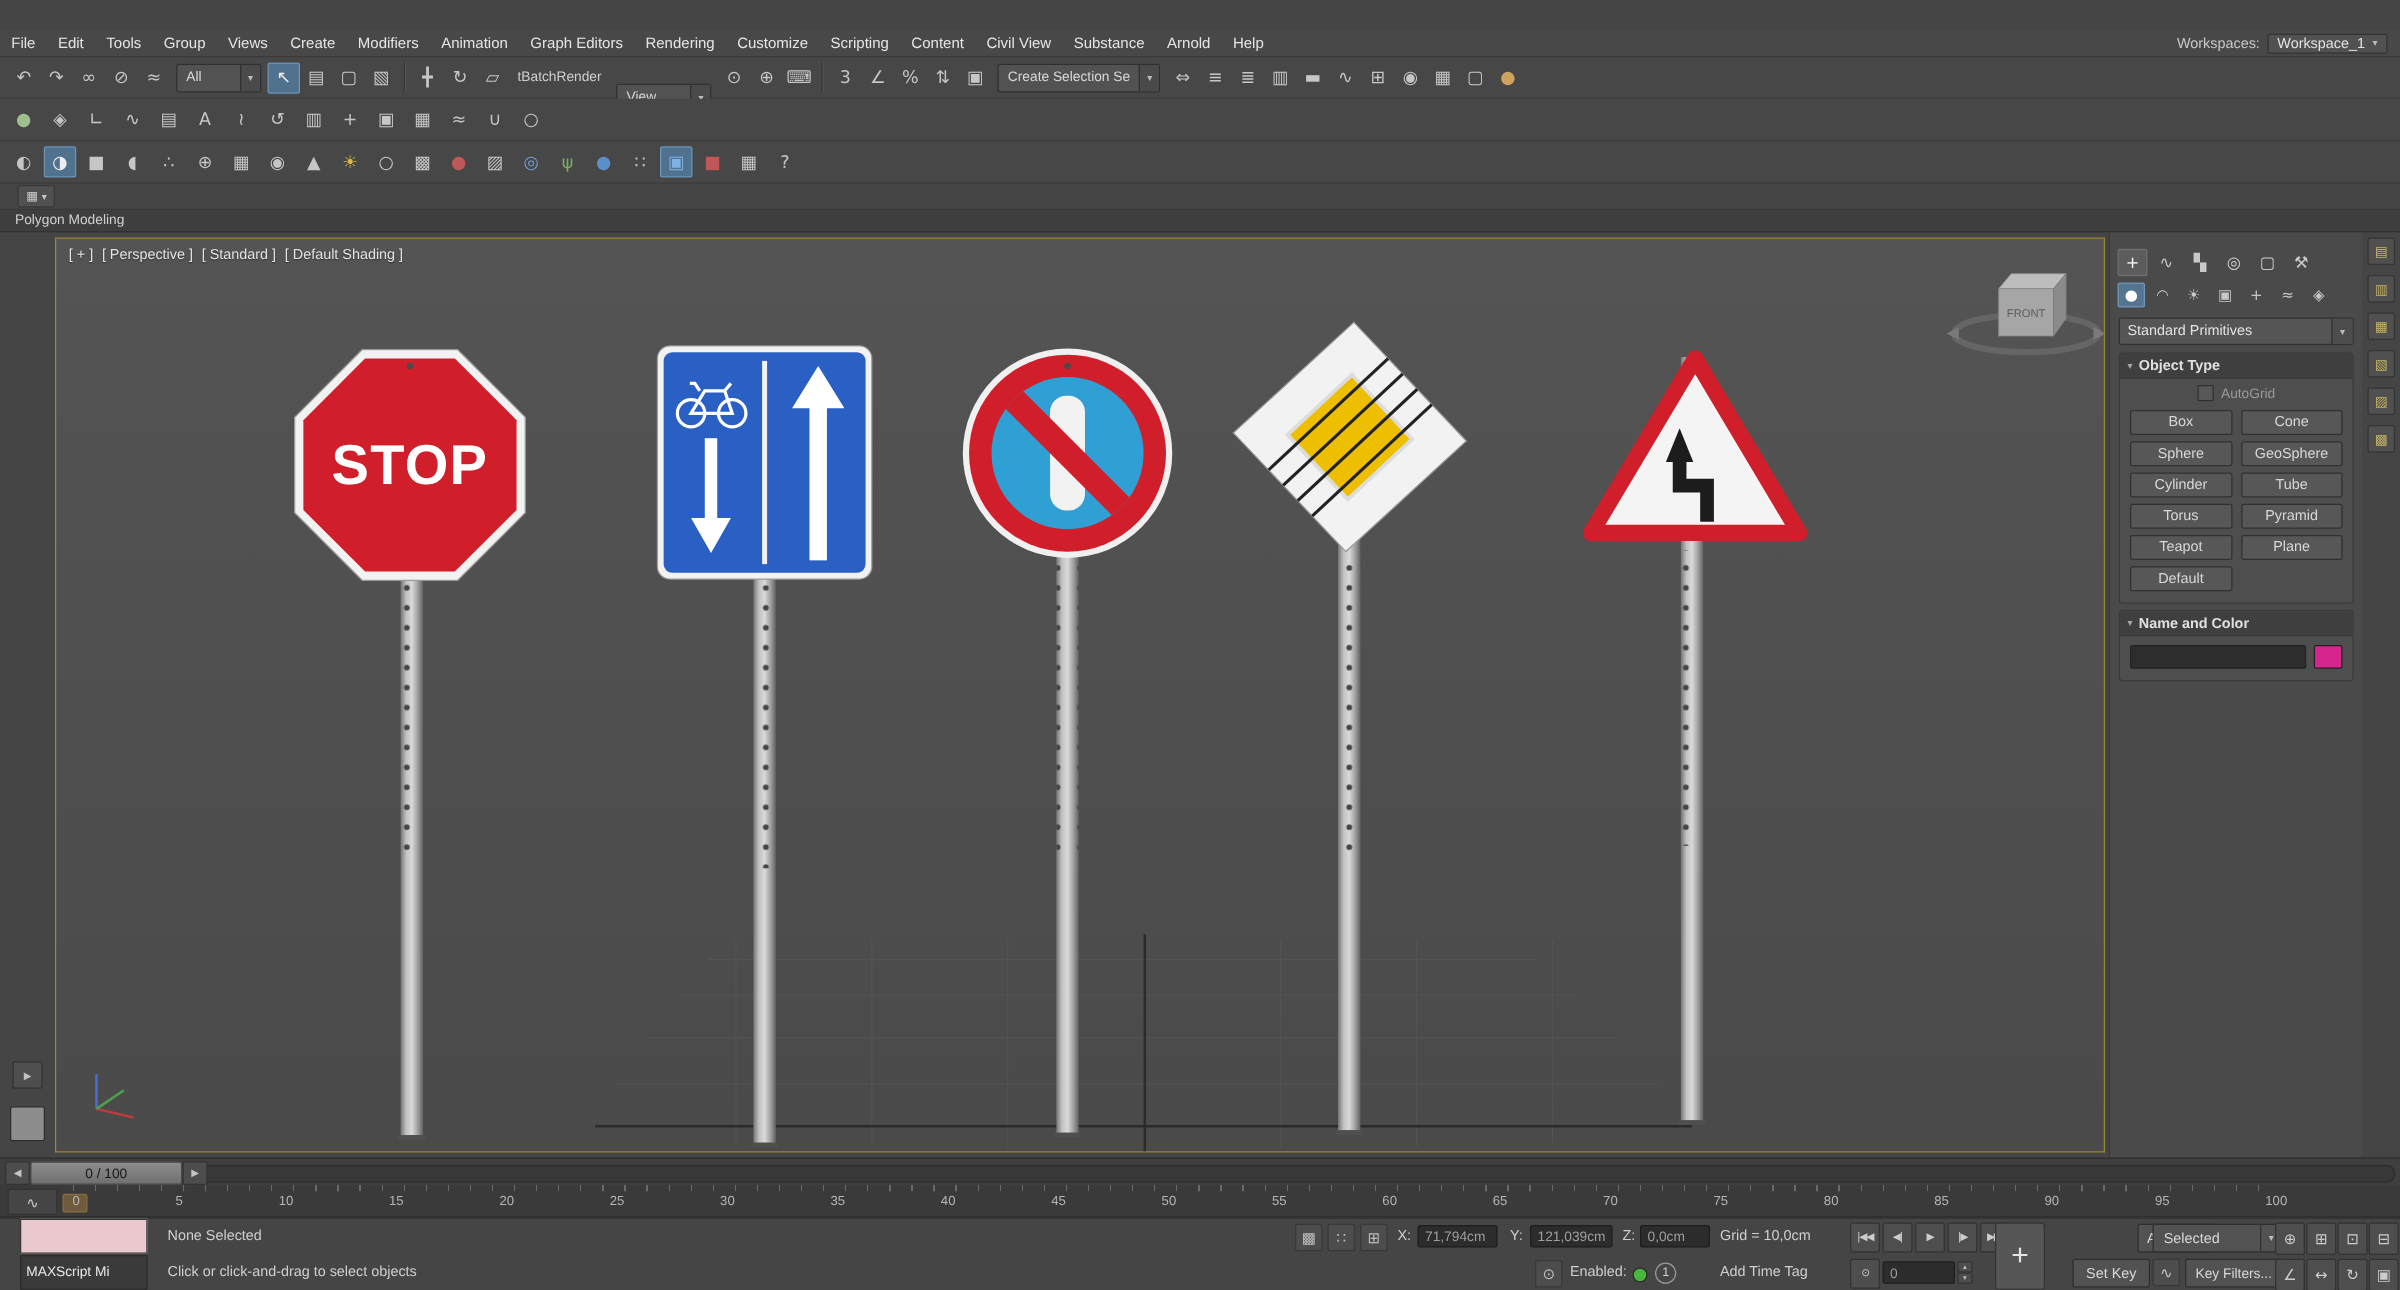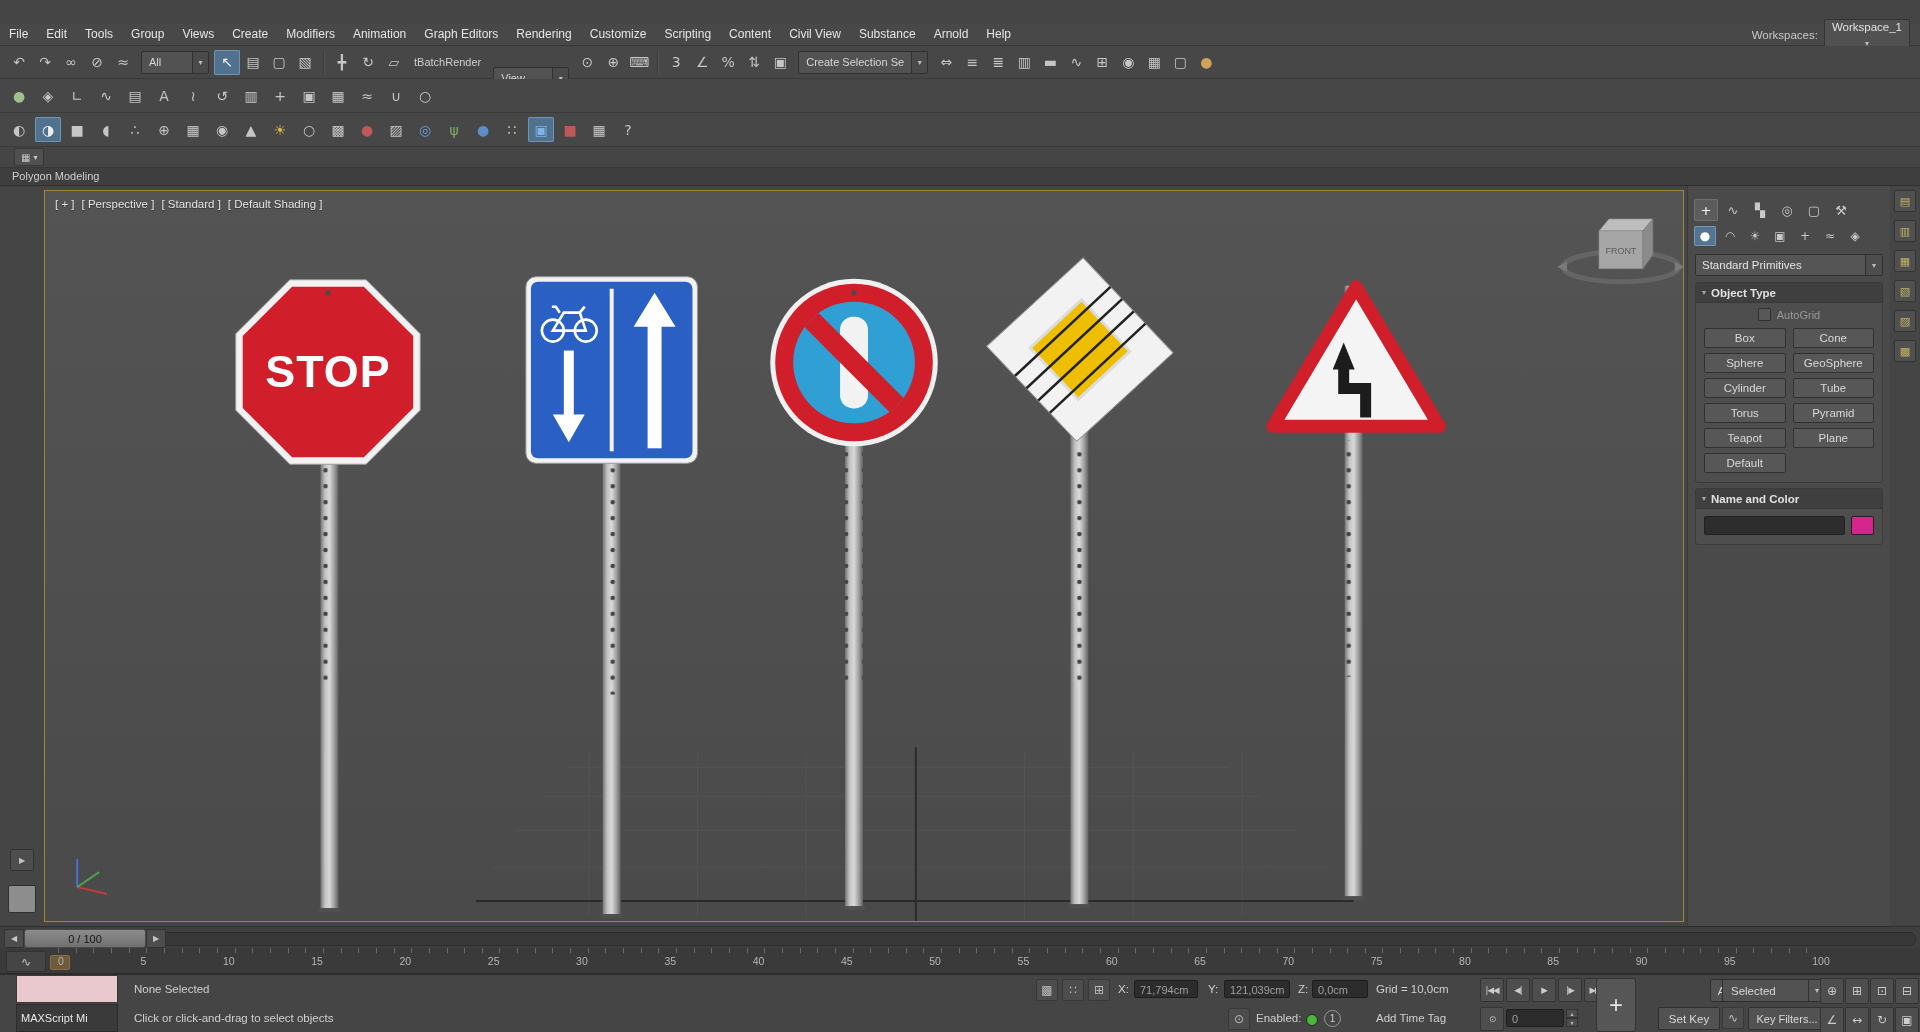--- a/index.html
+++ b/index.html
@@ -12,21 +12,21 @@
             border-bottom:1px solid #2e2e2e;box-sizing:border-box;}
   .win-btns{margin-left:auto;display:flex;height:100%;}
   .win-btn{width:42px;display:flex;align-items:center;justify-content:center;font-size:11px;color:#cfcfcf;}
   
   .menubar{position:absolute;top:24px;left:0;right:0;height:22px;background:#484848;
            border-bottom:1px solid #363636;display:flex;align-items:center;font-size:12px;box-sizing:border-box;}
   .menu-item{padding:0 9px;line-height:21px;color:#e5e5e5;white-space:nowrap;}
   .ws-wrap{margin-left:auto;display:flex;align-items:center;gap:6px;padding-right:10px;}
   .ws-label{color:#c9c9c9;font-size:11.5px;}
   .ws-value{background:#515151;border:1px solid #333;border-radius:2px;padding:1px 7px;font-size:11.5px;
-            display:flex;align-items:center;gap:6px;color:#e2e2e2;flex-direction:column;}
+            display:flex;align-items:center;gap:6px;color:#e2e2e2;}
   .ws-value .arr{font-size:8px;color:#bbb;}
   
   .toolbar{position:absolute;left:0;right:0;background:#474747;display:flex;align-items:center;
            padding:0 6px;box-sizing:border-box;border-bottom:1px solid #3a3a3a;}
   .tb1{top:46px;height:33px;}
   .tb2{top:79px;height:34px;}
   .tb3{top:113px;height:34px;}
   .ticon{display:flex;align-items:center;justify-content:center;width:26px;height:25px;font-size:14px;
          color:#c6c6c6;border-radius:2px;flex:0 0 auto;font-family:"DejaVu Sans",sans-serif;}
   .ticon.active{background:#50728f;box-shadow:inset 0 0 0 1px #6f94b5;color:#eee;}

